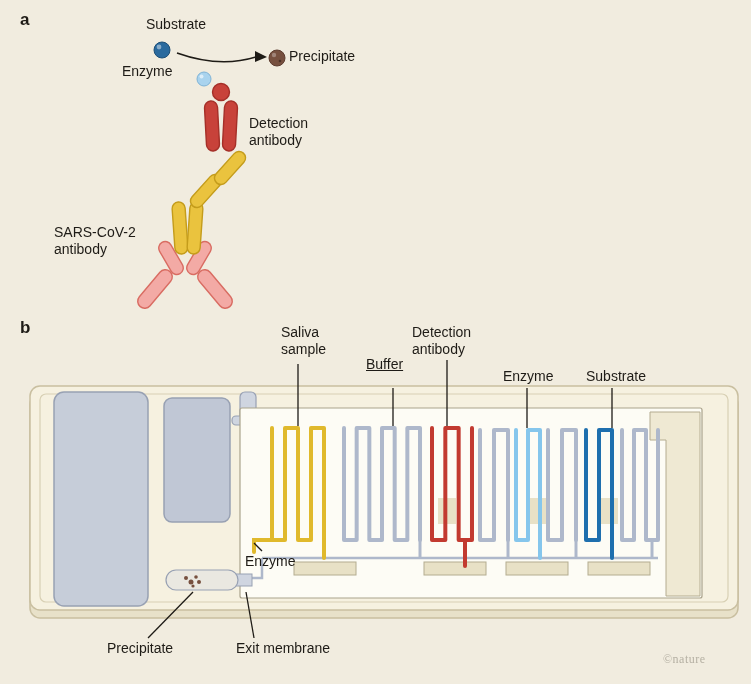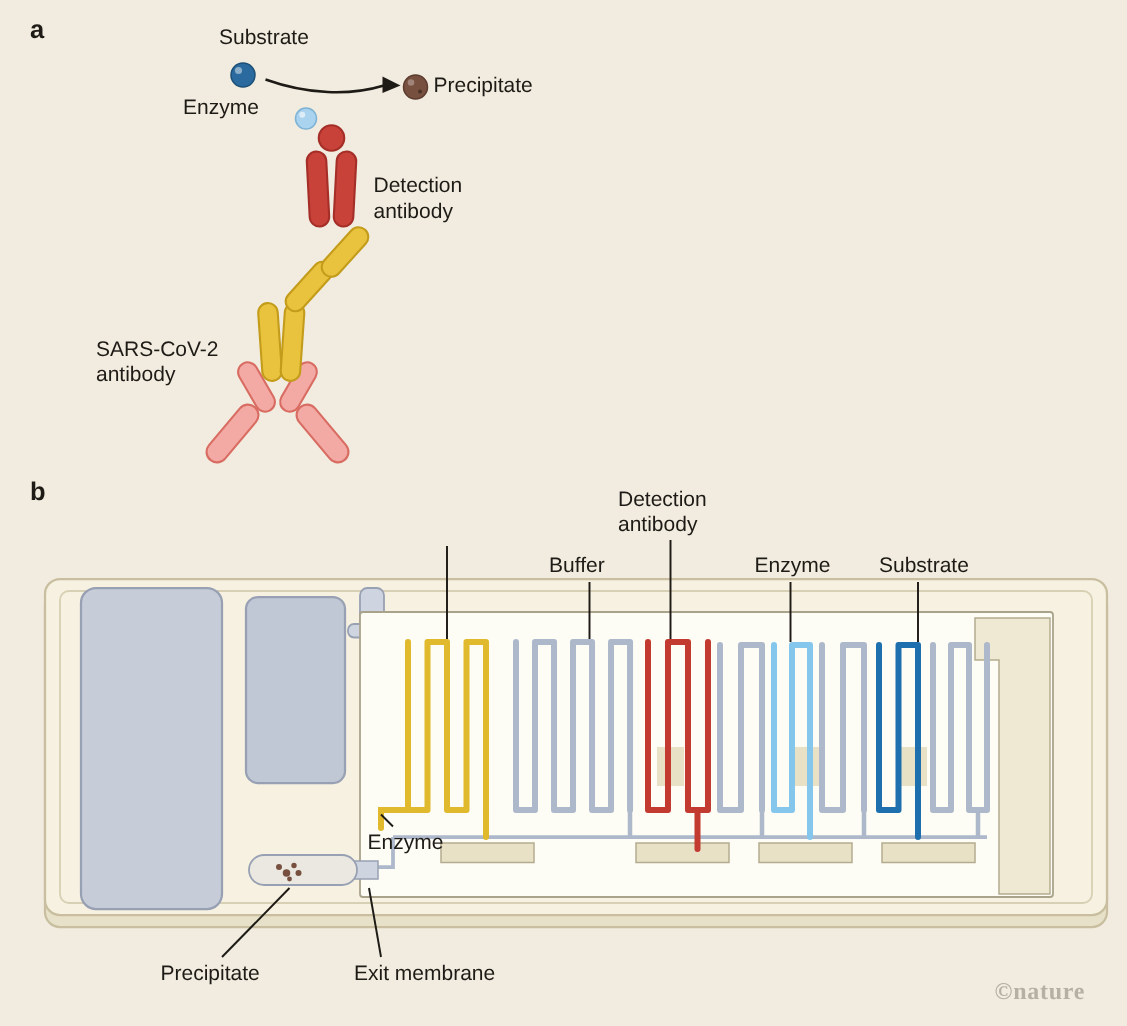--- a/index.html
+++ b/index.html
@@ -3,21 +3,21 @@
 <meta charset="utf-8">
 <style>
   html,body{margin:0;padding:0;}
   .figure{
     position:relative;width:751px;height:684px;overflow:hidden;
     font-family:"Liberation Sans",sans-serif;color:#1e1b16;
   }
   .figure svg{position:absolute;left:0;top:0;}
   .lbl{position:absolute;font-size:14px;line-height:1.22;color:#1e1b16;white-space:pre-line;}
   .panel-letter{font-weight:bold;font-size:17px;}
-  .credit{font-family:"Liberation Serif",serif;font-size:16px;font-weight:700;letter-spacing:.5px;}
+  .credit{font-family:"Liberation Serif",serif;font-size:12px;font-weight:400;letter-spacing:.5px;}
   .chan{fill:none;stroke-width:4;stroke-linecap:round;stroke-linejoin:round;}
   .chan-thin{fill:none;stroke-width:4;stroke-linecap:round;}
   .leader{stroke:#1e1b16;stroke-width:1.3;fill:none;}
 </style>
 </head>
 <body style="background: rgb(241, 236, 223);">
 
 <div class="figure" style="background: rgb(241, 236, 223);">
 
   <svg width="751" height="684" viewBox="0 0 751 684">
@@ -128,24 +128,25 @@
         <path d="M 255 51 L 267 57 L 255 62 Z" fill="#1e1b16"></path>
       </g>
     </g>
   </svg>
 
   <div class="lbl panel-letter" style="left:20px;top:10px;">a</div>
   <div class="lbl" style="left:146px;top:16px;">Substrate</div>
   <div class="lbl" style="left:289px;top:48px;">Precipitate</div>
   <div class="lbl" style="left:122px;top:63px;">Enzyme</div>
   <div class="lbl" style="left:249px;top:115px;width:90px;">Detection antibody</div>
-  <div class="lbl" style="left:64px;top:224px;width:120px;">SARS-CoV-2 antibody</div>
+  <div class="lbl" style="left:54px;top:224px;width:120px;">SARS-CoV-2 antibody</div>
 
   <div class="lbl panel-letter" style="left:20px;top:318px;">b</div>
-  <div class="lbl" style="left:366px;top:368px;">Buffer</div>
+  <div class="lbl" style="left:281px;top:324px;width:64px;">Saliva sample</div>
+  <div class="lbl" style="left:366px;top:356px;text-decoration:underline;">Buffer</div>
   <div class="lbl" style="left:412px;top:324px;width:90px;">Detection antibody</div>
   <div class="lbl" style="left:503px;top:368px;">Enzyme</div>
   <div class="lbl" style="left:586px;top:368px;">Substrate</div>
   <div class="lbl" style="left:245px;top:553px;">Enzyme</div>
   <div class="lbl" style="left:107px;top:640px;">Precipitate</div>
   <div class="lbl" style="left:236px;top:640px;">Exit membrane</div>
 
   <div class="lbl credit" style="left: 663px; top: 652px; color: rgb(181, 176, 163);">©nature</div>
 </div>
 

